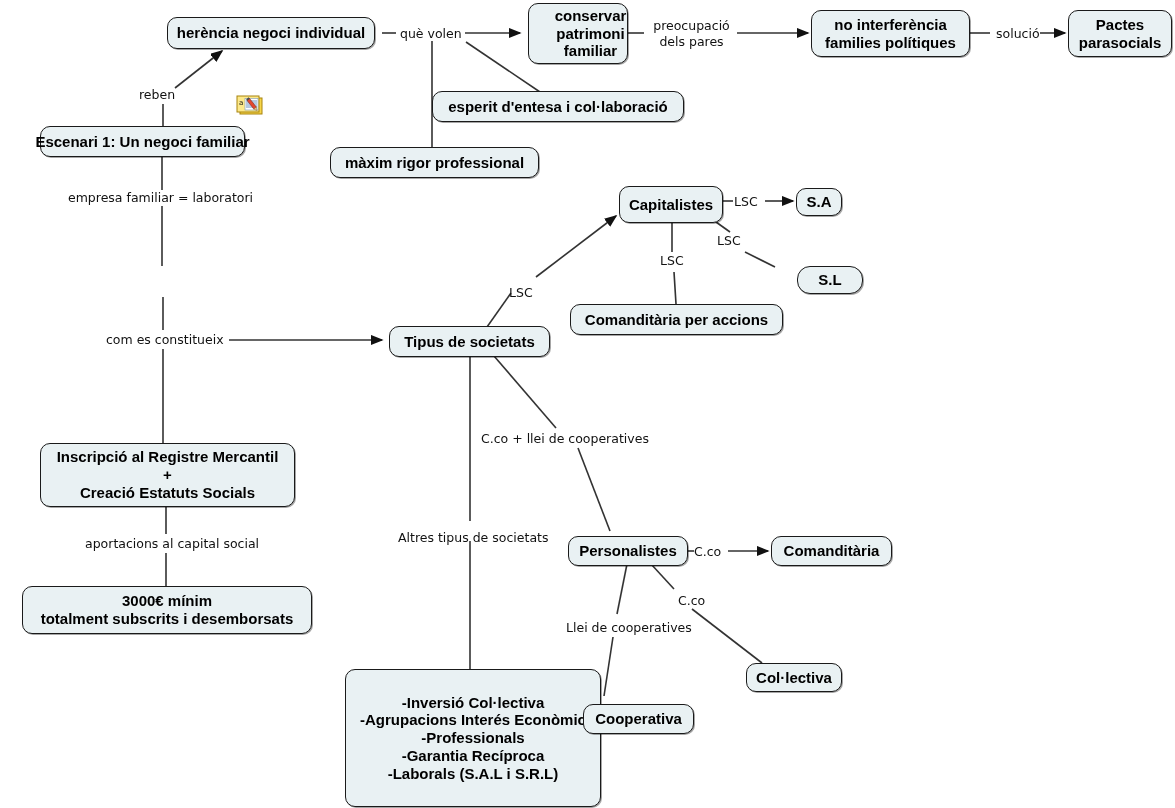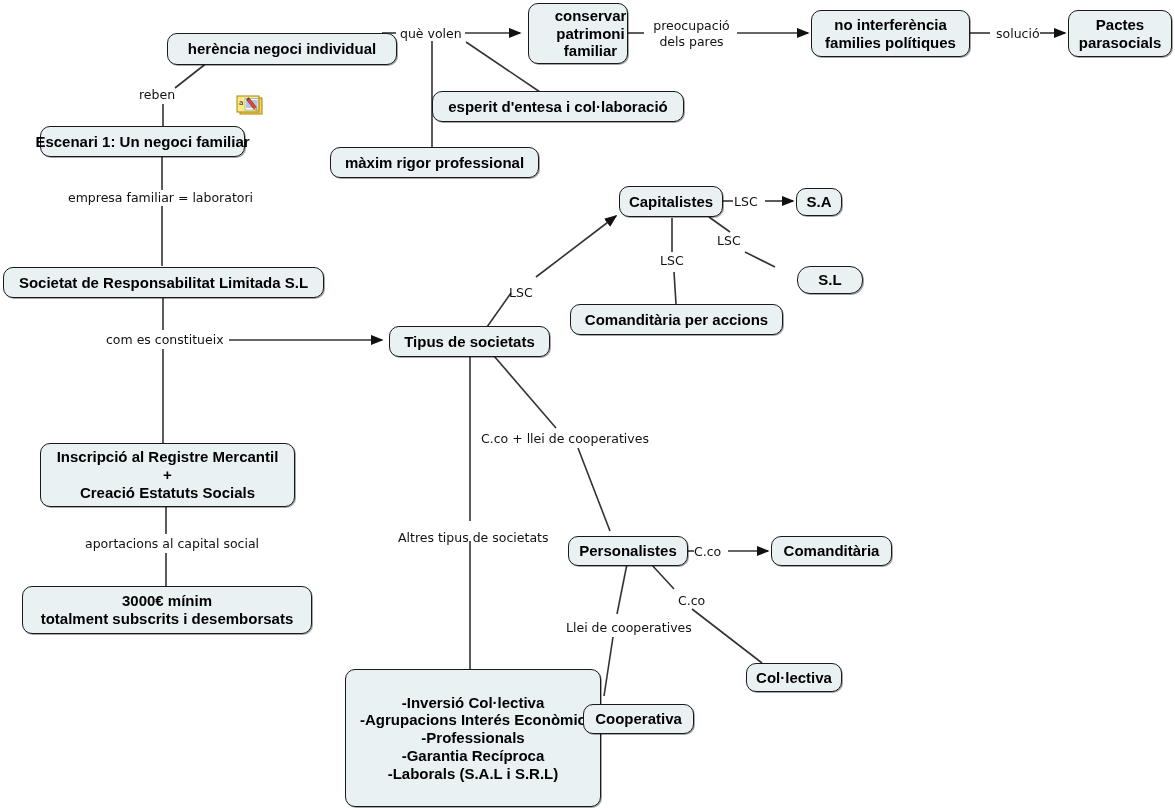--- a/index.html
+++ b/index.html
@@ -127,50 +127,49 @@
       <line x1="728" y1="551" x2="768" y2="551" marker-end="url(#arrow)"></line>
 
       <line x1="651" y1="564" x2="674" y2="589"></line>
       <line x1="692" y1="609" x2="762" y2="663"></line>
 
       <line x1="627" y1="564" x2="617" y2="614"></line>
       <line x1="613" y1="637" x2="604" y2="696"></line>
     </g>
   </svg>
 
-  <div class="node" style="left:167px; top:17px; width:230px; height:32px;margin-top:16px;">herència negoci individual</div>
+  <div class="node" style="left:167px; top:17px; width:208px; height:32px;">herència negoci individual</div>
 
   <div class="node multiline" style="left:528px; top:3px; width:100px; height:61px;padding-left:33px;">conservar
 patrimoni
 familiar</div>
 
   <div class="node multiline" style="left:811px; top:10px; width:159px; height:47px;">no interferència
 families polítiques</div>
 
   <div class="node multiline" style="left:1068px; top:10px; width:104px; height:47px;">Pactes
 parasocials</div>
 
   <div class="node" style="left:432px; top:91px; width:252px; height:31px;">esperit d'entesa i col·laboració</div>
 
   <div class="node" style="left:330px; top:147px; width:209px; height:31px;">màxim rigor professional</div>
 
   <div class="node" style="left:40px; top:126px; width:205px; height:31px;">Escenari 1: Un negoci familiar</div>
 
-  <div class="node" style="left:3px; top:267px; width:321px; height:31px;">Societat de Responsabilitat Limitada S.L</div>
 
   <div class="node multiline" style="left:40px; top:443px; width:255px; height:64px;">Inscripció al Registre Mercantil
 +
 Creació Estatuts Socials</div>
 
   <div class="node multiline" style="left:22px; top:586px; width:290px; height:48px;">3000€ mínim
 totalment subscrits i desemborsats</div>
 
   <div class="node" style="left:389px; top:326px; width:161px; height:31px;">Tipus de societats</div>
 
-  <div class="node" style="left:619px; top:186px; width:104px; height:31px;">Capitalistes</div>
+  <div class="node" style="left:619px; top:186px; width:104px; height:37px;">Capitalistes</div>
 
   <div class="node" style="left:796px; top:188px; width:46px; height:28px;">S.A</div>
 
   <div class="node" style="left:797px; top:266px; width:66px; height:28px;border-radius:13px;">S.L</div>
 
   <div class="node" style="left:570px; top:304px; width:213px; height:31px;">Comanditària per accions</div>
 
   <div class="node" style="left:568px; top:536px; width:120px; height:30px;">Personalistes</div>
 
   <div class="node" style="left:771px; top:536px; width:121px; height:30px;">Comanditària</div>

